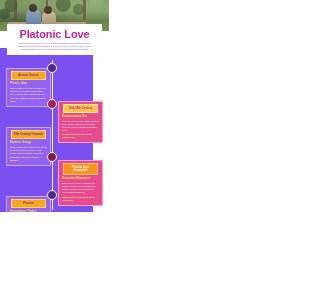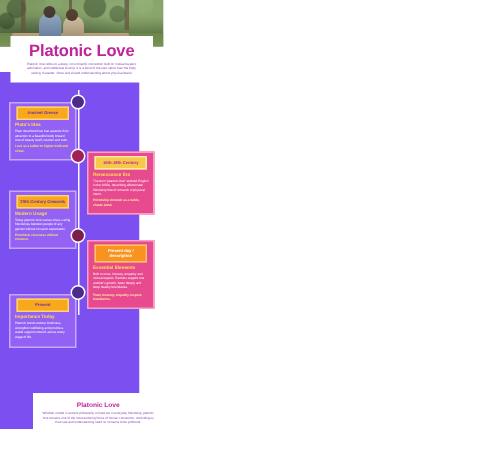--- a/index.html
+++ b/index.html
@@ -5,21 +5,21 @@
   html,body{margin:0;padding:0;}
   body{
     width:109px;height:300px;
     background:#ffffff;
     font-family:"Liberation Sans", sans-serif;
     overflow:hidden;
     position:relative;
   }
   .infographic{
     position:relative;
-    width:109px;height:300px;
+    width:109px;height:212px;
     background:#ffffff;
     overflow:hidden;
   }
 
   
   .hero{
     position:absolute;left:0;top:0;width:109px;height:31px;
     background:
       radial-gradient(ellipse at 22% 75%, rgba(70,90,60,.65) 0%, rgba(70,90,60,0) 55%),
       radial-gradient(ellipse at 78% 20%, rgba(150,185,120,.55) 0%, rgba(150,185,120,0) 60%),

